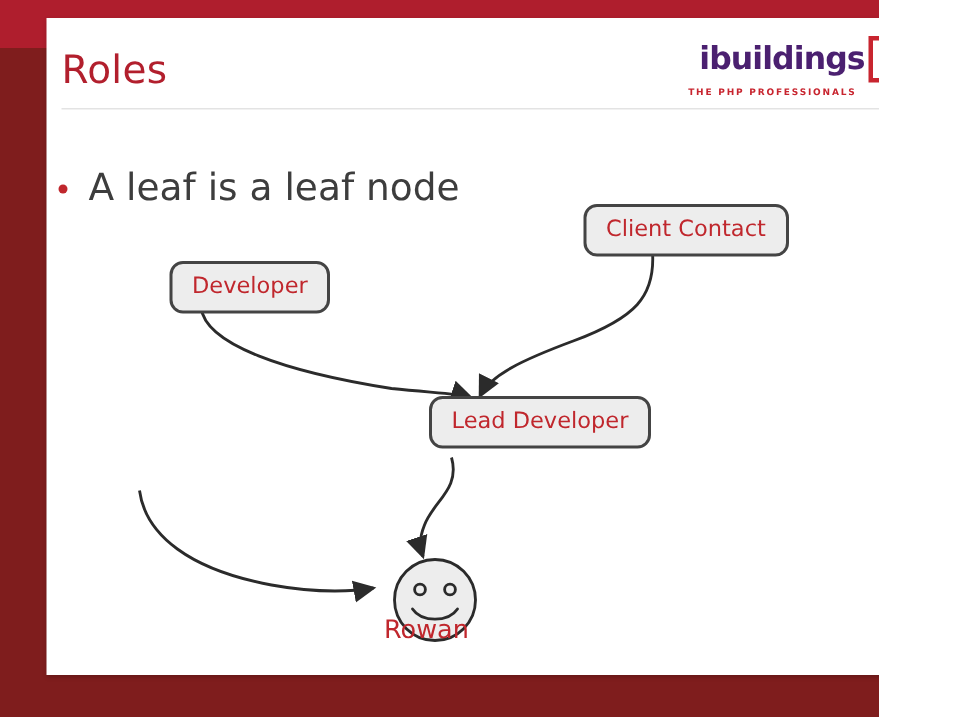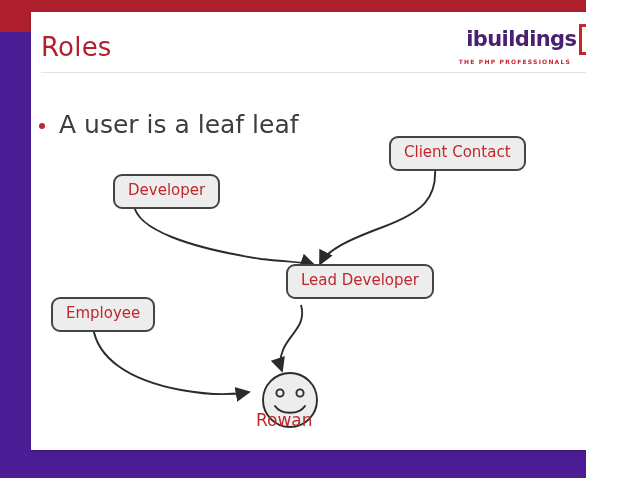--- a/index.html
+++ b/index.html
@@ -5,21 +5,21 @@
   html, body {
     margin: 0;
     padding: 0;
     background: #ffffff;
   }
   #stage {
     position: relative;
     width: 586px;
     height: 478px;
     overflow: hidden;
-    background: #4c1d95;
+    background: #7f1d1d;
     font-family: "DejaVu Sans", "Liberation Sans", sans-serif;
   }
   
   #top-band {
     position: absolute;
     left: 0; top: 0;
     width: 638px;
     height: 32px;
     background: #af1e2d;
   }
@@ -161,21 +161,21 @@
     <div id="slide-title">Roles</div>
     <div id="title-rule"></div>
 
     <div id="logo">
       <span id="logo-wordmark">ibuildings</span><span id="logo-bracket">i</span>
       <div id="logo-tagline">THE PHP PROFESSIONALS</div>
     </div>
 
     <div id="bullet-row">
       <span id="bullet-dot"></span>
-      <span id="bullet-text">A user is a leaf leaf</span>
+      <span id="bullet-text">A leaf is a leaf node</span>
     </div>
 
     <div id="diagram">
 
       <svg id="edges" width="580" height="438" viewBox="0 0 580 438">
         <defs>
           <marker id="arrowhead" markerWidth="9" markerHeight="9" refX="7" refY="4.5" orient="auto" markerUnits="strokeWidth">
             <path d="M0,0.6 L8,4.5 L0,8.4 Z" fill="#2b2b2b"></path>
           </marker>
         </defs>
@@ -195,21 +195,20 @@
           <path d="M 244,394 C 250,403 268,403 274,394" fill="none" stroke="#2b2b2b" stroke-width="1.9" stroke-linecap="round"></path>
         </g>
       </svg>
 
       <div class="node-box" id="node-client">Client Contact</div>
 
       <div class="node-box" id="node-developer">Developer</div>
 
       <div class="node-box" id="node-lead">Lead Developer</div>
 
-      <div class="node-box" id="node-employee">Employee</div>
 
       <div id="user-label">Rowan</div>
 
     </div>
   </div>
 
   <div id="page-number">11</div>
 
 </div>
 

